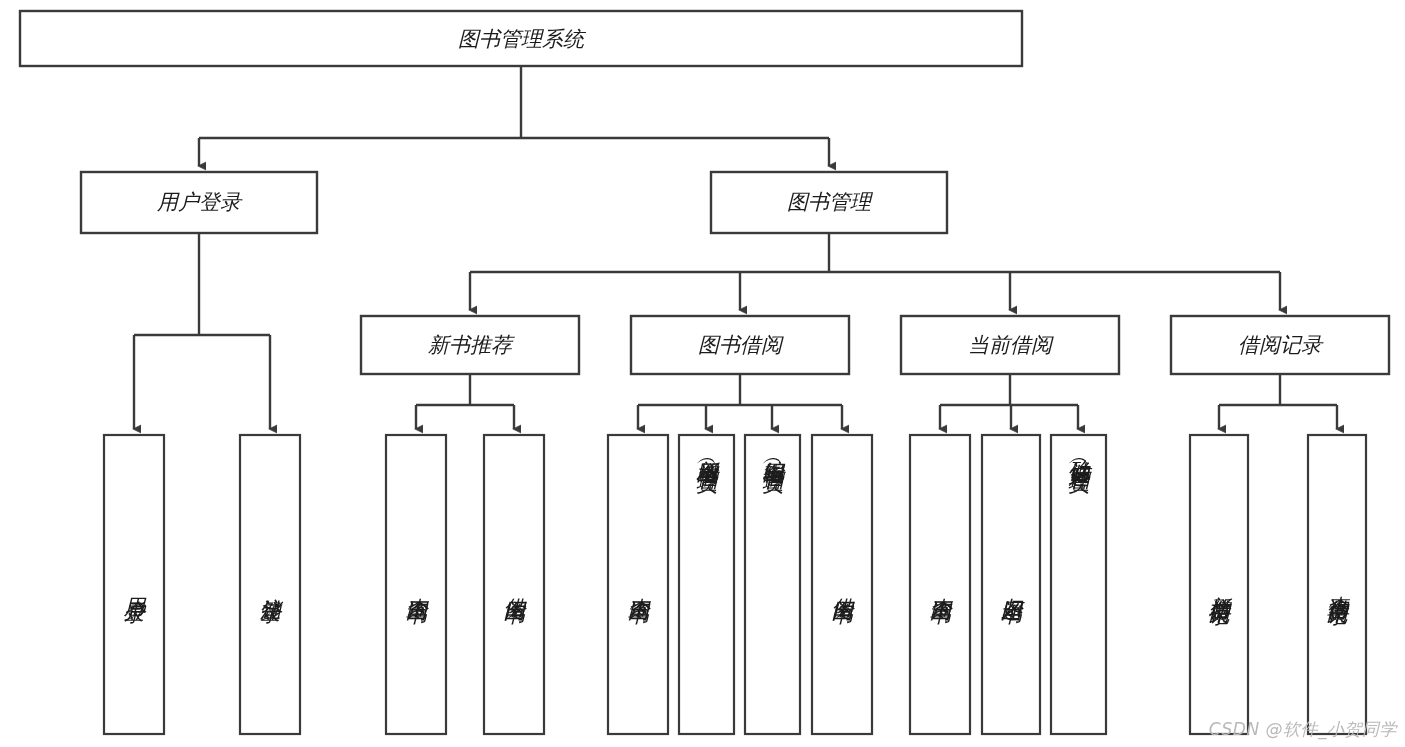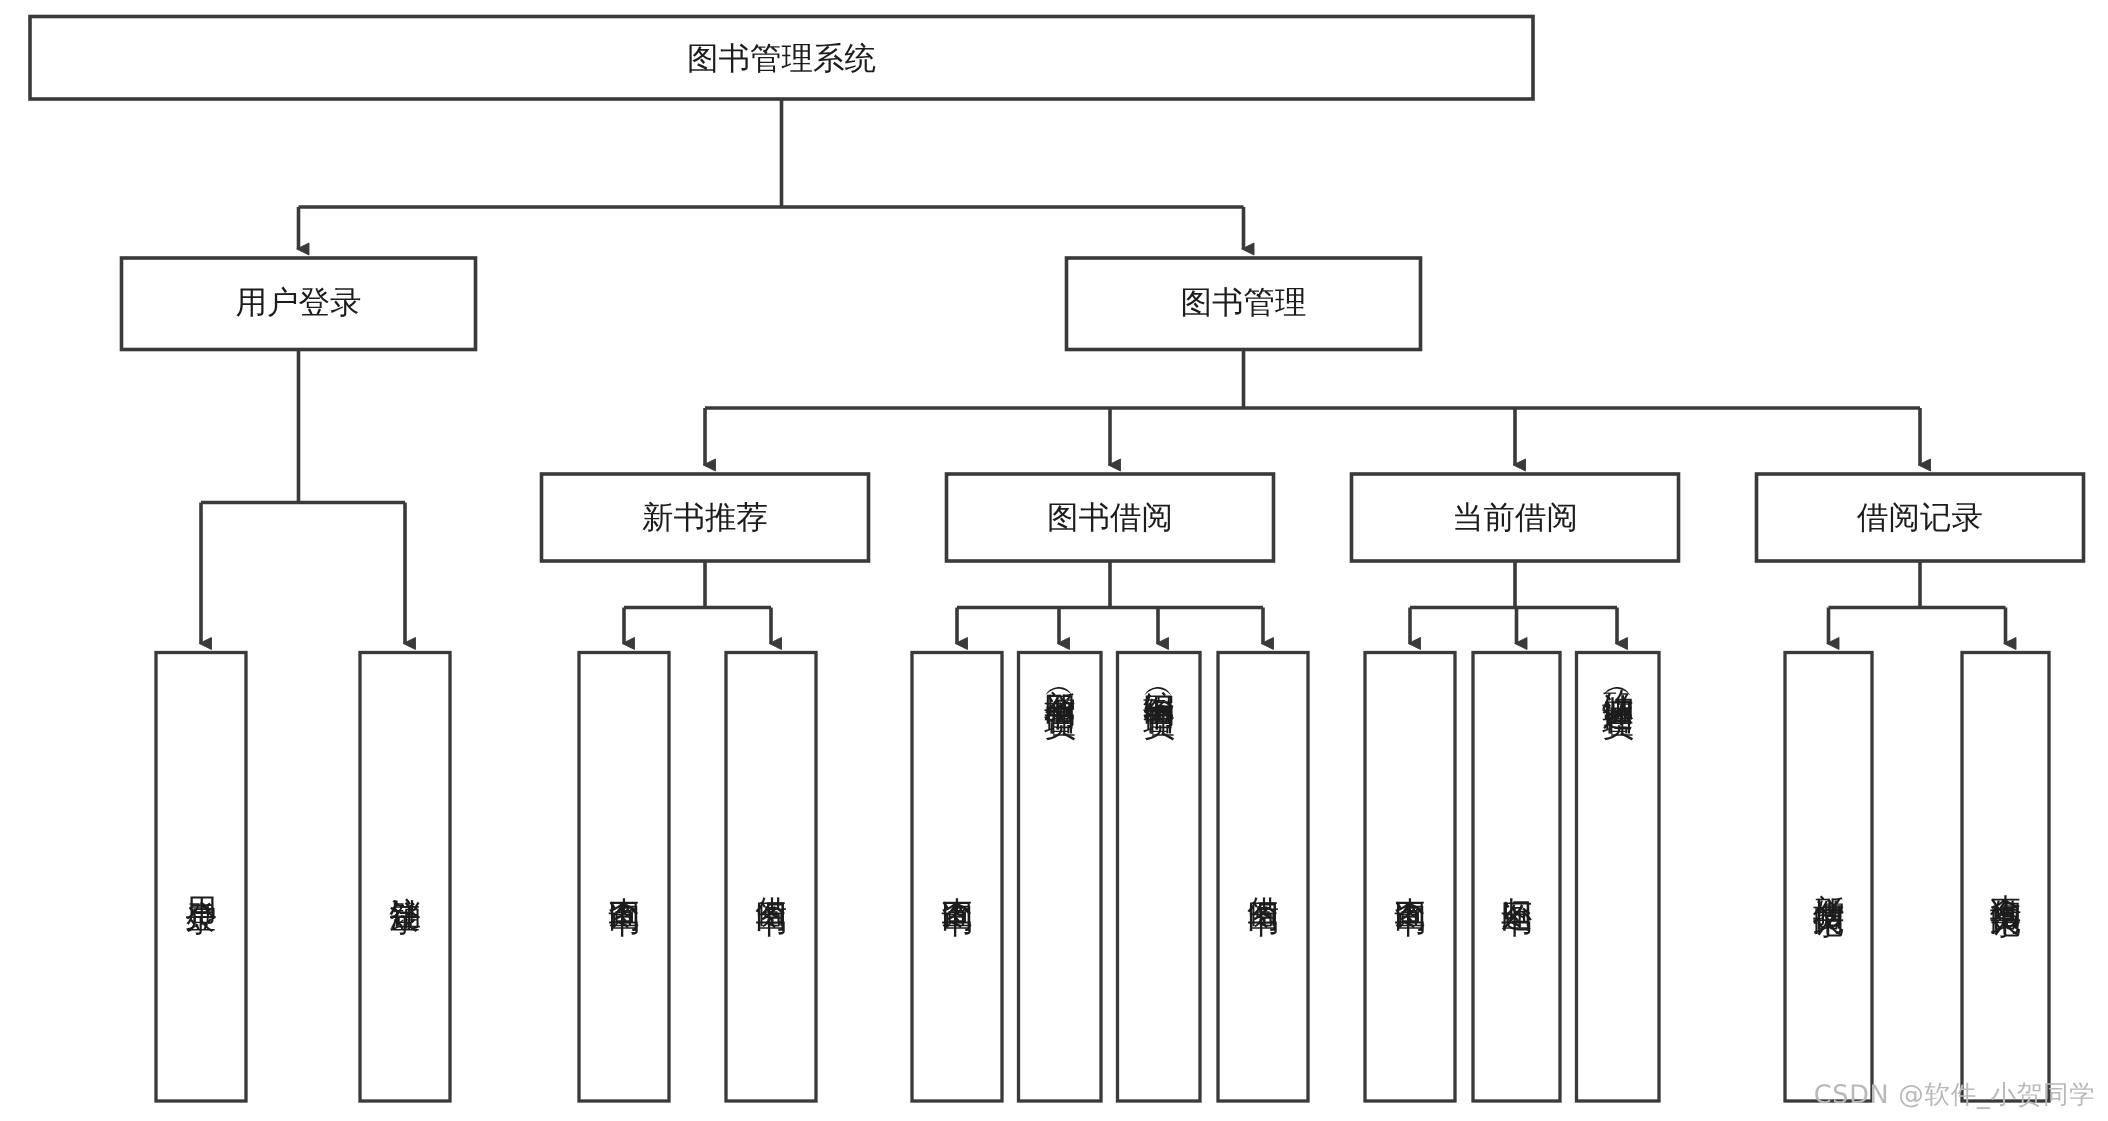--- a/index.html
+++ b/index.html
@@ -9,20 +9,21 @@
   }
   body {
     font-family: "DejaVu Sans", "Liberation Sans", sans-serif;
   }
   #stage {
     position: relative;
     width: 1405px;
     height: 747px;
     background: #ffffff;
     overflow: hidden;
+    font-style: italic;
   }
   svg.diagram {
     position: absolute;
     left: 0;
     top: 0;
     width: 1405px;
     height: 747px;
   }
   .node-box {
     fill: #ffffff;

